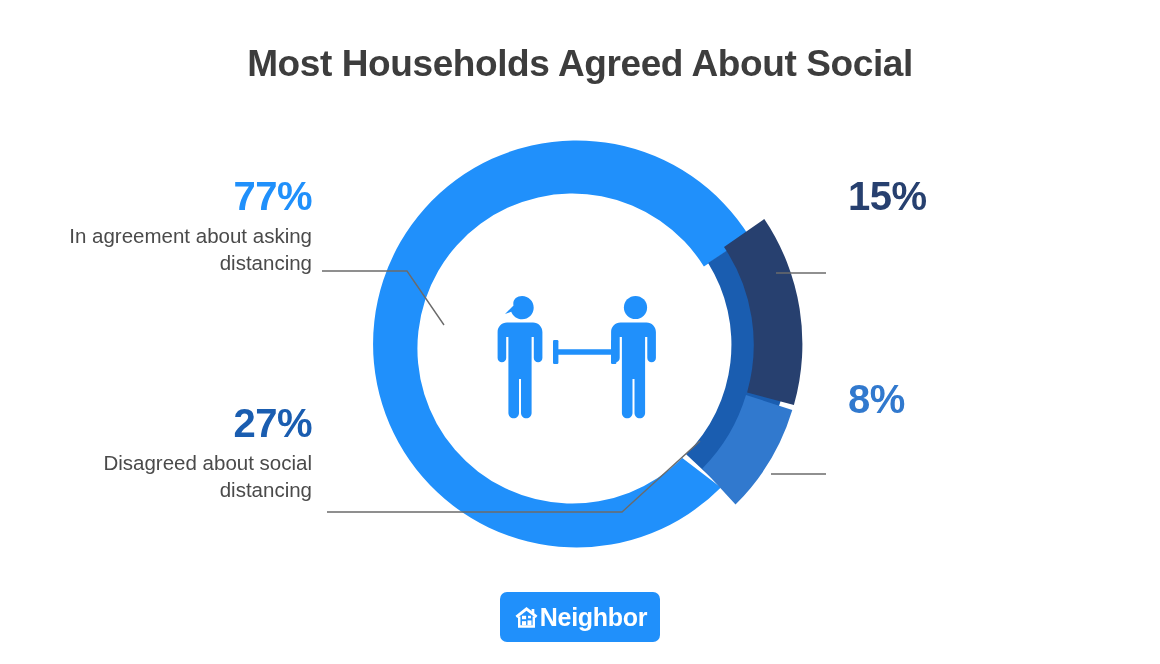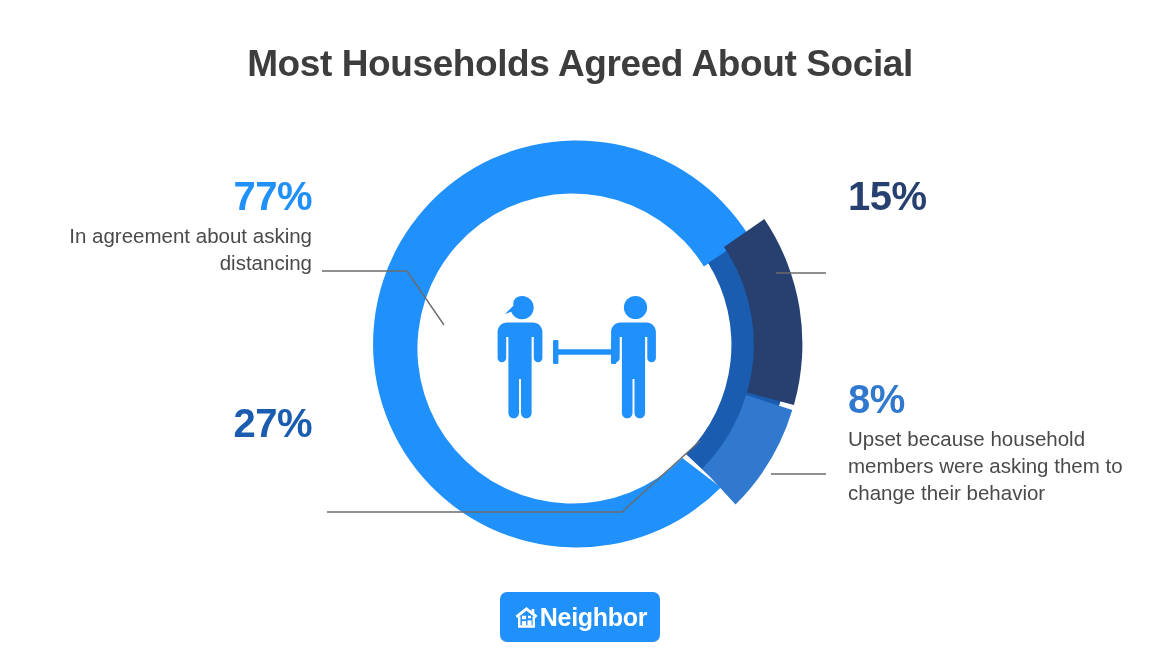--- a/index.html
+++ b/index.html
@@ -197,29 +197,29 @@
     </g>
   </svg>
 
   <div id="callout-agreement" class="callout left-side">
     <div class="pct" style="color:#2090fb;">77%</div>
     <div class="desc">In agreement about asking distancing</div>
   </div>
 
   <div id="callout-disagreed" class="callout left-side">
     <div class="pct" style="color:#1a5db0;">27%</div>
+    <div class="desc">Disagreed about social distancing</div>
   </div>
 
   <div id="callout-upset-not-distancing" class="callout right-side">
     <div class="pct" style="color:#27406f;">15%</div>
   </div>
 
   <div id="callout-upset-behavior" class="callout right-side">
     <div class="pct" style="color:#3179ce;">8%</div>
-    <div class="desc">Upset because household members were asking them to change their behavior</div>
   </div>
 
   <button id="neighbor-logo" style="background:#2090fb;">
     <svg class="house-icon" width="27" height="27" viewBox="0 0 28 28">
 
       <path d="M 14 3.2 L 25.4 12.1 L 23.6 14.4 L 14 6.9 L 4.4 14.4 L 2.6 12.1 Z" fill="#ffffff"></path>
 
       <rect x="19.3" y="5.2" width="2.8" height="4.2" fill="#ffffff"></rect>
 
       <path d="M 5.2 13.0 L 5.2 24.6 L 22.8 24.6 L 22.8 13.0 L 20.3 13.0 L 20.3 22.1 L 7.7 22.1 L 7.7 13.0 Z" fill="#ffffff"></path>

